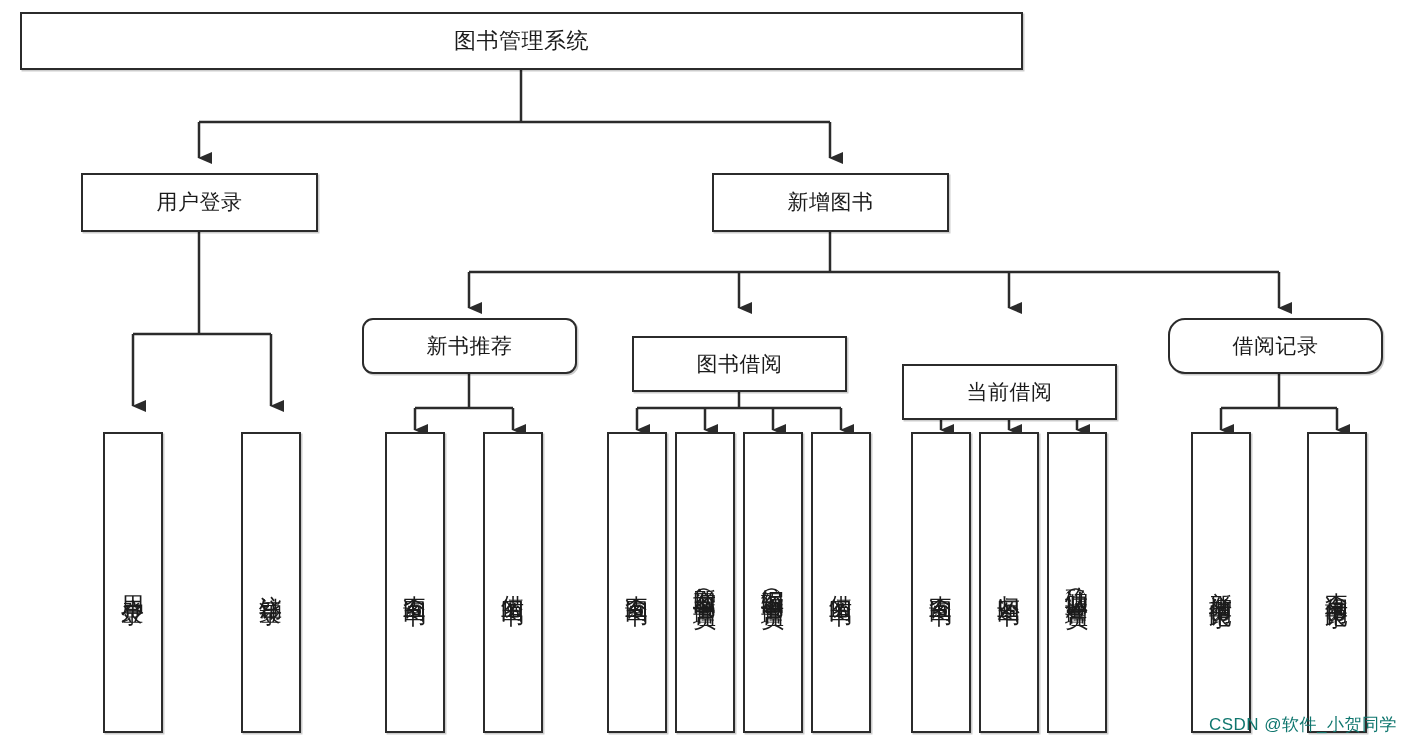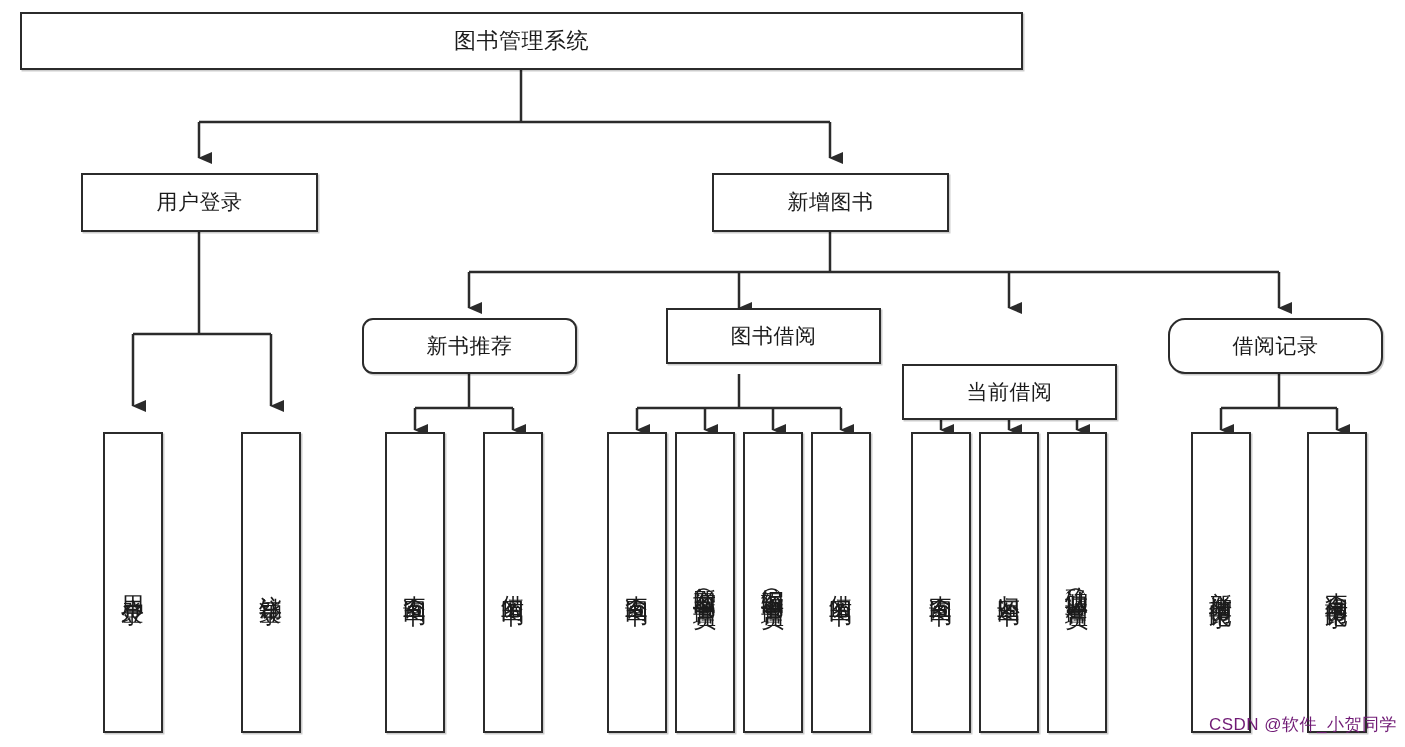--- a/index.html
+++ b/index.html
@@ -64,21 +64,21 @@
     line-height: 1.05;
     letter-spacing: 3px;
     white-space: nowrap;
   }
   
   #watermark {
     position: absolute;
     right: 8px;
     bottom: 4px;
     font-size: 17px;
-    color: #701a75;
+    color: #0f766e;
     letter-spacing: 0.5px;
     white-space: nowrap;
     pointer-events: none;
   }
 </style>
 </head>
 <body>
 
 <div id="canvas">
 
@@ -139,21 +139,21 @@
   <div class="node horiz" style="left:81px; top:173px; width:237px; height:59px;">
     <span class="txt">用户登录</span>
   </div>
   <div class="node horiz" style="left:712px; top:173px; width:237px; height:59px;">
     <span class="txt">新增图书</span>
   </div>
 
   <div class="node horiz" style="left:362px; top:318px; width:215px; height:56px;border-radius:11px;">
     <span class="txt">新书推荐</span>
   </div>
-  <div class="node horiz" style="left:632px; top:308px; width:215px; height:56px;margin-left:34px;">
+  <div class="node horiz" style="left:632px; top:336px; width:215px; height:56px;">
     <span class="txt">图书借阅</span>
   </div>
   <div class="node horiz" style="left:902px; top:318px; width:215px; height:56px;margin-top:46px;">
     <span class="txt">当前借阅</span>
   </div>
   <div class="node horiz" style="left:1168px; top:318px; width:215px; height:56px;border-radius:17px;">
     <span class="txt">借阅记录</span>
   </div>
 
   <div class="node vert" style="left:103px; top:432px; width:60px; height:301px;">

